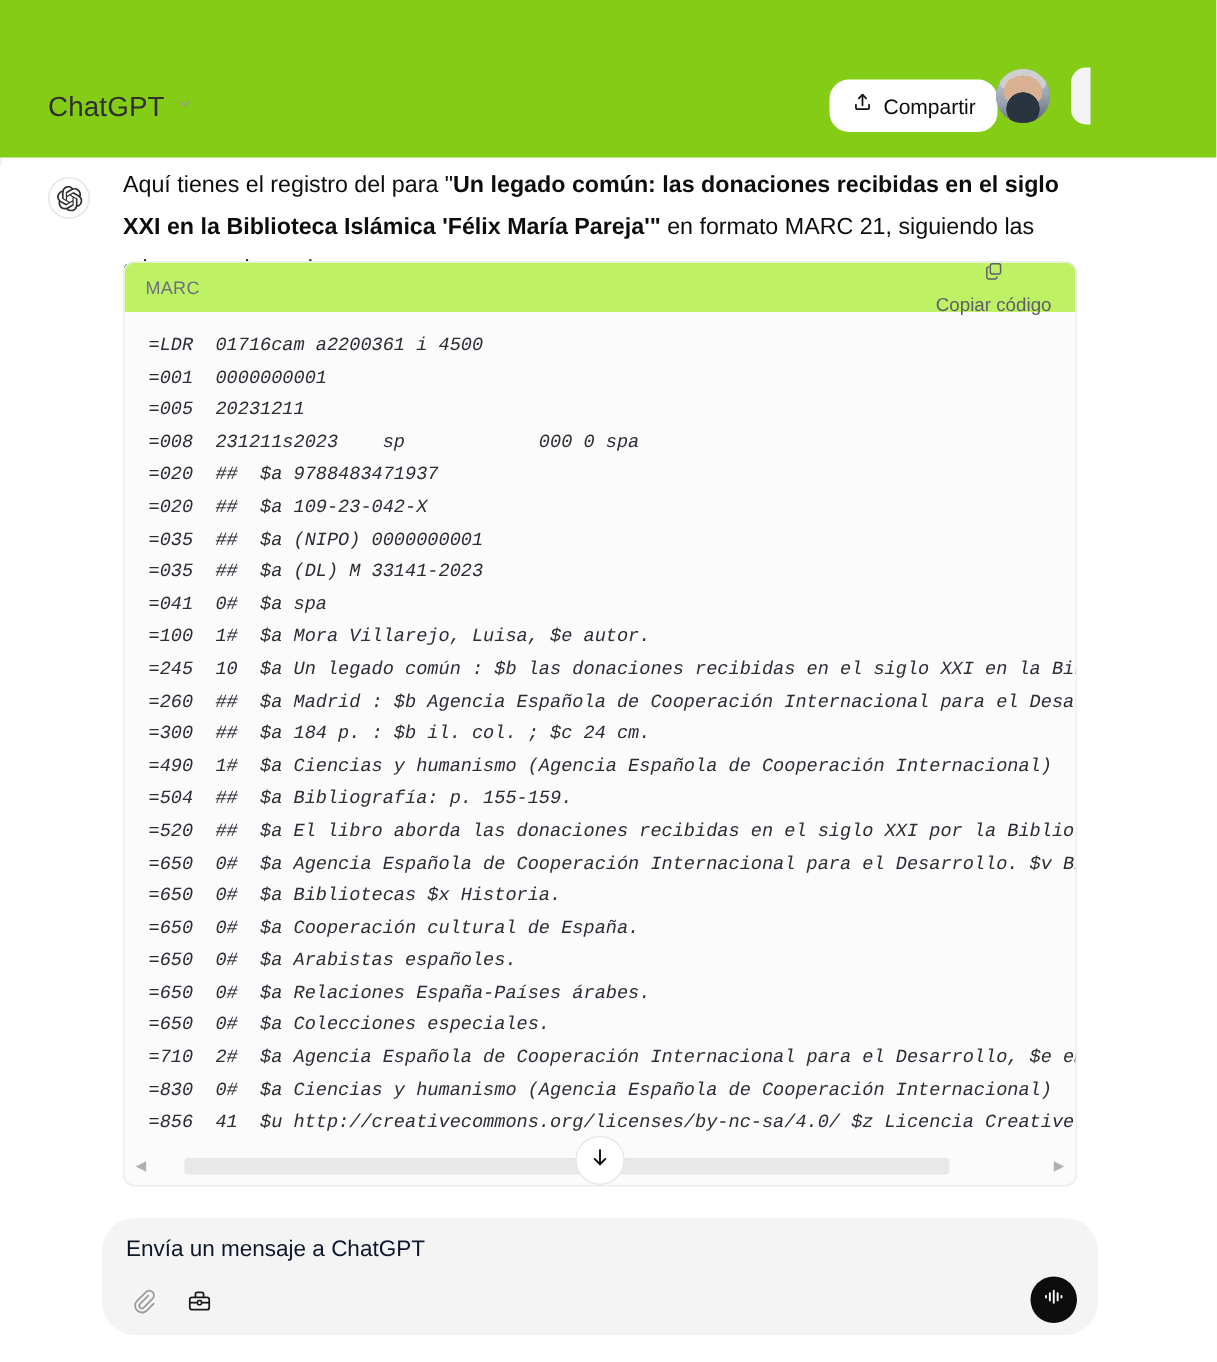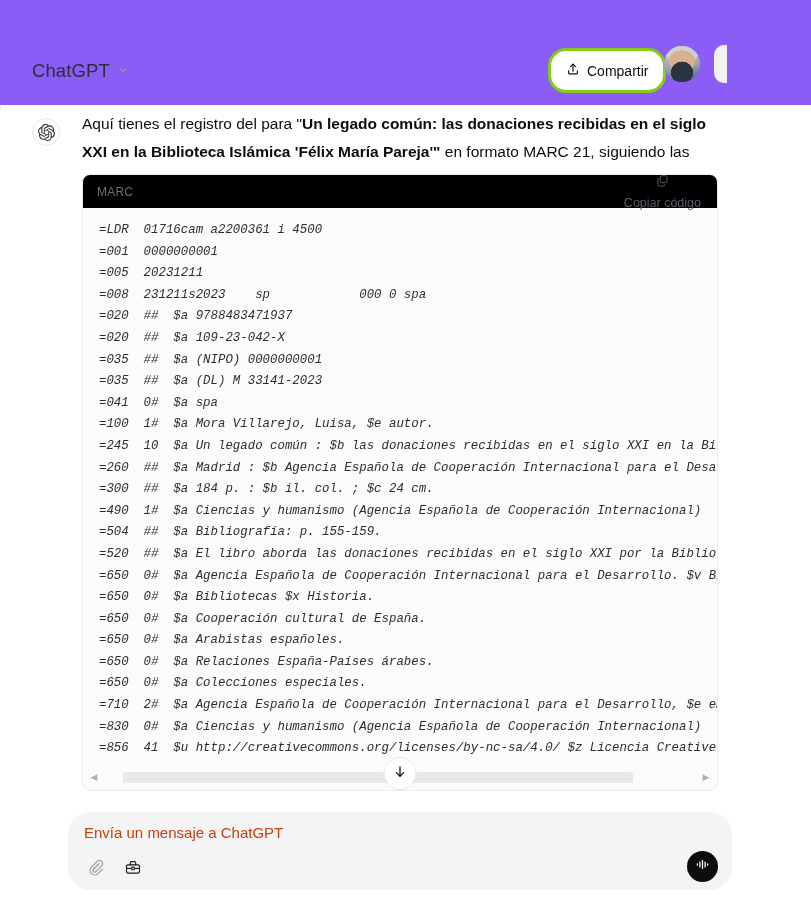--- a/index.html
+++ b/index.html
@@ -14,38 +14,38 @@
 
   
   .left-edge {
     position: absolute; left: 0; top: 30px; width: 1px; height: 80px;
     background: #ececec;
   }
 
   
   .header {
     position: absolute; top: 0; left: 0; right: 0; height: 105px;
-    background: #8b5cf6;
+    background: #84cc16;
     padding-left: 16px;
   }
   .model-switch {
     position: absolute; left: 28px; top: 58px;
     display: flex; align-items: center; gap: 7px;
     cursor: pointer; padding: 2px 4px; border-radius: 8px;
   }
   .model-switch .name {
     font-size: 18.5px; color: #2f2f2f; font-weight: 400; letter-spacing: .1px;
   }
   .chev { display: block; }
 
   .share-btn {
     position: absolute; left: 548px; top: 48px;
     height: 45px; padding: 0 15px;
     display: flex; align-items: center; gap: 7px;
-    border: 3px solid #84cc16; border-radius: 18px;
+    border: 5px solid #84cc16; border-radius: 18px;
     background: #fff; cursor: pointer;
   }
   .share-btn .lbl { font-size: 14px; color: #0d0d0d; }
 
   .avatar {
     position: absolute; left: 664px; top: 46px;
     width: 36px; height: 36px; border-radius: 50%;
     overflow: hidden; cursor: pointer;
     background: #7e8796;
   }
@@ -80,21 +80,21 @@
   
   .code-block {
     position: absolute; left: 82px; top: 174px;
     width: 636px; height: 617px;
     border: 1px solid #ececec; border-radius: 8px;
     background: #fbfbfb; overflow: hidden;
   }
   .code-head {
     height: 33px; display: flex; align-items: center;
     justify-content: space-between; padding: 0 14px 0 14px;
-    background: #000000;
+    background: #bef264;
   }
   .code-lang { font-size: 12px; color: #6e6e80; letter-spacing: .2px; }
   .copy-btn {
     display: flex; align-items: center; gap: 6px;
     font-size: 12.5px; color: #5d5d6b; cursor: pointer;
     background: none; border: none; padding: 2px 2px; flex-direction: column;
   }
   .code-body {
     position: relative;
     height: 558px;
@@ -130,21 +130,21 @@
   }
 
   
   .composer {
     position: absolute; left: 68px; top: 812px;
     width: 664px; height: 78px;
     background: #f4f4f4; border-radius: 22px;
   }
   .composer-placeholder {
     position: absolute; left: 16px; top: 12px;
-    font-size: 15px; color: #c2410c;
+    font-size: 15px; color: #0f172a;
   }
   .composer-tools {
     position: absolute; left: 14px; bottom: 10px;
     display: flex; align-items: center; gap: 12px;
   }
   .tool-btn {
     width: 26px; height: 26px; display: flex;
     align-items: center; justify-content: center; cursor: pointer;
   }
   .voice-btn {

